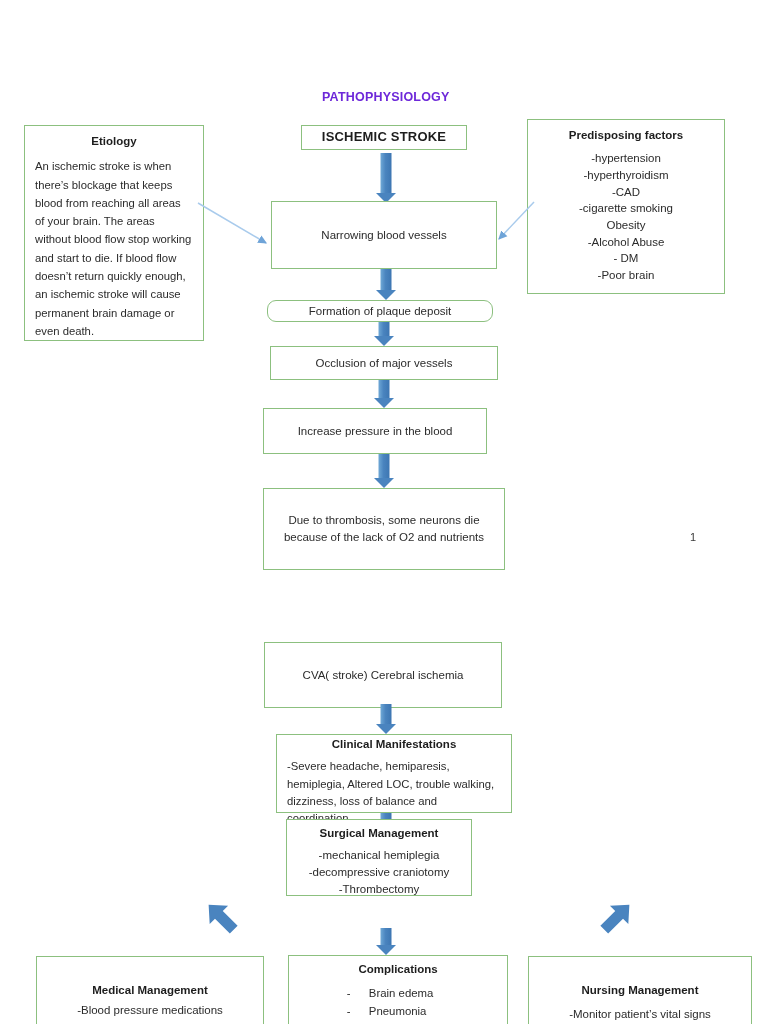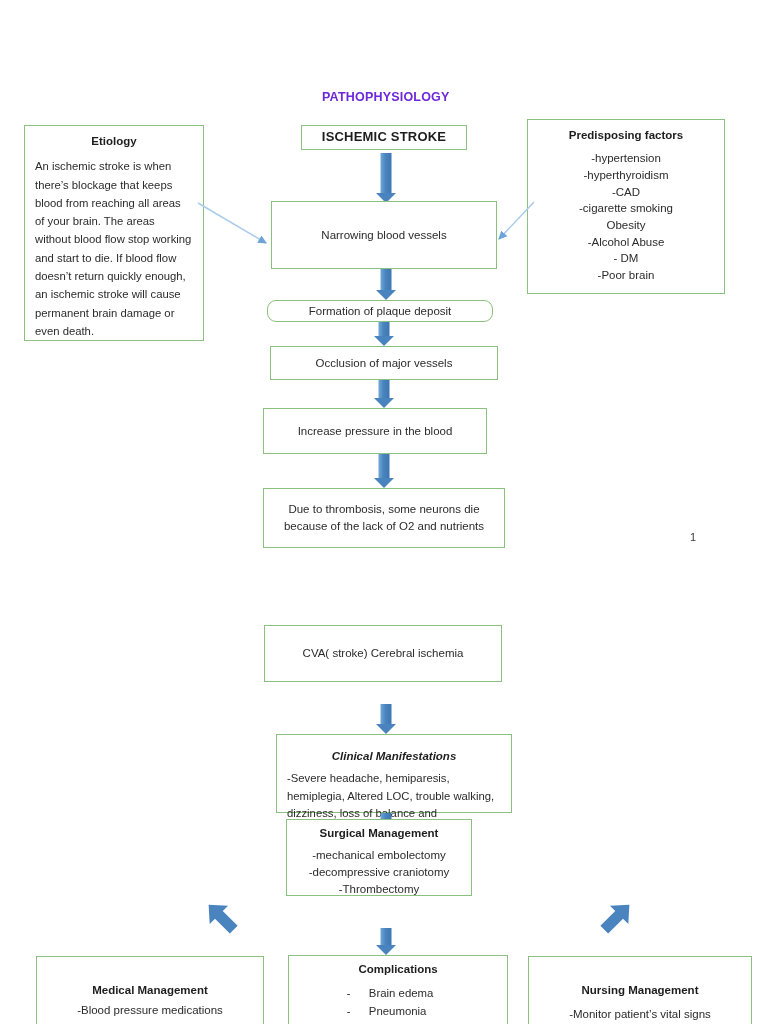--- a/index.html
+++ b/index.html
@@ -149,21 +149,21 @@
 
   <div class="box" style="left:263px;top:408px;width:224px;height:46px;">
     <div class="line">Increase pressure in the blood</div>
   </div>
 
   <div class="varrow" style="left:360px;top:454px;width:48px;height:34px;">
     <div class="shaft"></div>
       <div class="head"></div>
   </div>
 
-  <div class="box" style="left:263px;top:488px;width:242px;height:60px;">
+  <div class="box" style="left:263px;top:488px;width:242px;height:82px;">
     <div class="line pad" style="line-height:1.5;">Due to thrombosis, some neurons die because of the lack of   O2 and nutrients</div>
   </div>
 
   <svg class="thin-arrow" style="left:196px;top:196px;width:90px;height:58px;" viewBox="0 0 90 58">
     <defs>
       <marker id="tipA" markerWidth="7" markerHeight="7" refX="5.2" refY="3.2" orient="auto">
         <path d="M0,0.4 L6,3.2 L0,6 z" fill="#6FA4D8"></path>
       </marker>
     </defs>
     <line x1="2" y1="7" x2="70" y2="47" stroke="#A9CBEC" stroke-width="1.5" marker-end="url(#tipA)"></line>
@@ -171,43 +171,43 @@
 
   <svg class="thin-arrow" style="left:492px;top:194px;width:90px;height:58px;" viewBox="0 0 90 58">
     <defs>
       <marker id="tipB" markerWidth="7" markerHeight="7" refX="5.2" refY="3.2" orient="auto">
         <path d="M0,0.4 L6,3.2 L0,6 z" fill="#6FA4D8"></path>
       </marker>
     </defs>
     <line x1="42" y1="8" x2="7" y2="45" stroke="#A9CBEC" stroke-width="1.5" marker-end="url(#tipB)"></line>
   </svg>
 
-  <div class="box" style="left:264px;top:625px;width:238px;height:57px;text-align:right;">
+  <div class="box" style="left:264px;top:642px;width:238px;height:66px;text-align:right;">
     <div class="line">CVA( stroke) Cerebral ischemia</div>
   </div>
 
   <div class="varrow" style="left:362px;top:704px;width:48px;height:30px;">
     <div class="shaft"></div>
       <div class="head"></div>
   </div>
 
   <div class="box" style="left:276px;top:734px;width:236px;height:79px;justify-content:flex-start;">
-    <div class="title" style="margin-top:14px;font-style:italic;">Clinical Manifestations</div>
+    <div class="title" style="margin-top:2px;">Clinical Manifestations</div>
     <div class="body pad" style="margin-top:7px;line-height:1.52;text-align:left;">-Severe headache, hemiparesis, hemiplegia, Altered LOC, trouble walking, dizziness, loss of balance and coordination</div>
   </div>
 
   <div class="varrow" style="left:362px;top:813px;width:48px;height:38px;">
     <div class="shaft"></div>
       <div class="head"></div>
   </div>
 
   <div class="box" style="left:286px;top:819px;width:186px;height:77px;justify-content:flex-start;">
     <div class="title" style="margin-top:6px;">Surgical Management</div>
     <div style="margin-top:7px;width:100%;">
-      <div class="line">-mechanical embolectomy</div>
+      <div class="line">-mechanical hemiplegia</div>
       <div class="line">-decompressive craniotomy</div>
       <div class="line">-Thrombectomy</div>
     </div>
   </div>
 
   <div class="varrow" style="left:362px;top:928px;width:48px;height:27px;">
     <div class="shaft"></div>
       <div class="head"></div>
   </div>
 

